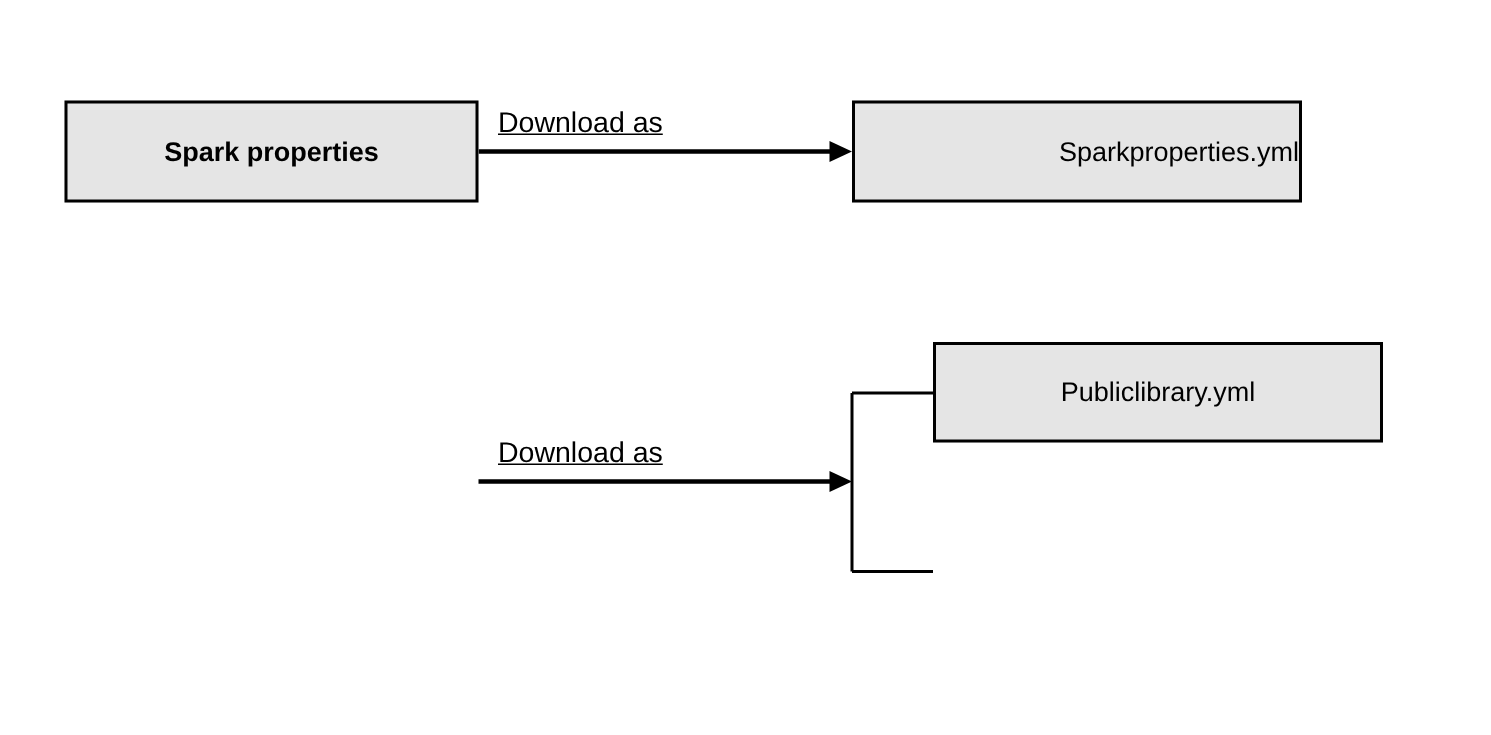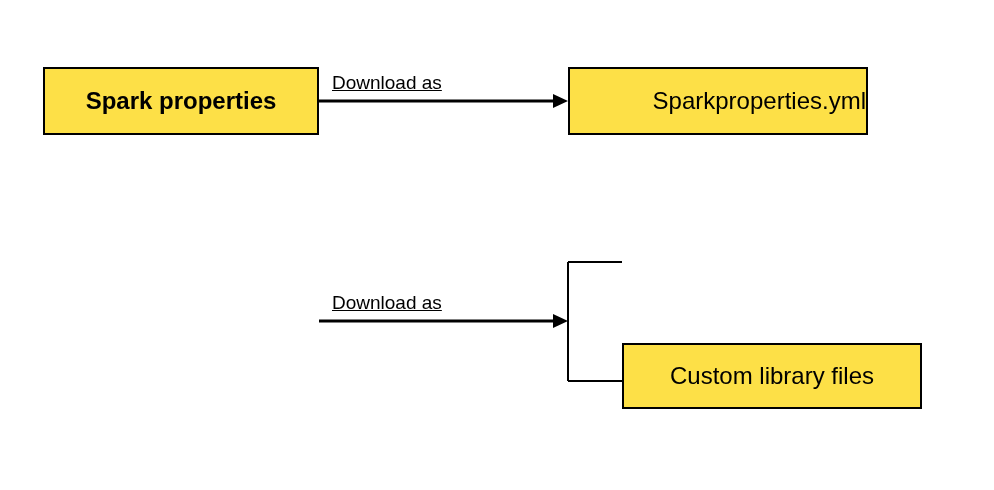--- a/index.html
+++ b/index.html
@@ -19,27 +19,27 @@
     position: absolute;
     left: 0;
     top: 0;
     width: 994px;
     height: 490px;
   }
   .node {
     position: absolute;
     box-sizing: border-box;
     border: 2px solid #000000;
-    background: #fde047;
+    background: #e5e5e5;
     display: flex;
     align-items: center;
     justify-content: center;
     text-align: center;
     color: #000000;
-    font-size: 24px;
+    font-size: 18px;
     line-height: 1.15;
   }
   .node.bold { font-weight: bold; }
   #node-spark-properties   { left: 43px;  top: 67px;  width: 276px; height: 68px; }
   #node-sparkproperties-yml{ left: 568px; top: 67px;  width: 300px; height: 68px; justify-content: flex-end; }
   #node-libraries          { left: 43px;  top: 287px; width: 276px; height: 66px; }
   #node-publiclibrary-yml  { left: 622px; top: 228px; width: 300px; height: 67px; }
   #node-custom-library-files{ left: 622px; top: 343px; width: 300px; height: 66px; }
   .edge-label {
     position: absolute;
@@ -72,22 +72,22 @@
 
   <div class="node bold" id="node-spark-properties">
     <span>Spark properties</span>
   </div>
 
   <div class="node" id="node-sparkproperties-yml">
     <span>Sparkproperties.yml</span>
   </div>
 
 
+  <div class="node" id="node-publiclibrary-yml">
+    <span>Publiclibrary.yml</span>
+  </div>
 
-  <div class="node" id="node-custom-library-files">
-    <span>Custom library files</span>
-  </div>
 
   <div class="edge-label" id="edge-label-spark">Download as</div>
 
   <div class="edge-label" id="edge-label-libraries">Download as</div>
 
 </div>
 
 </body></html>

